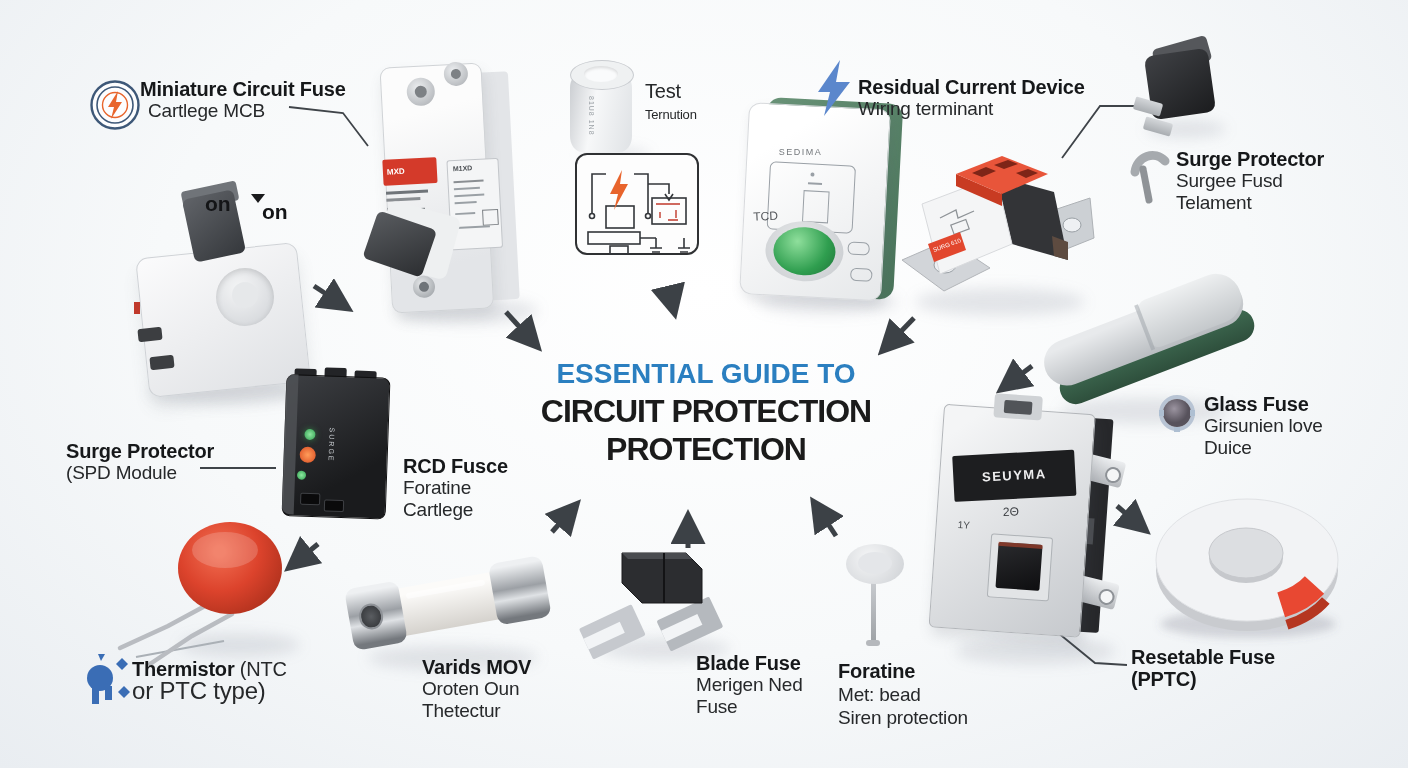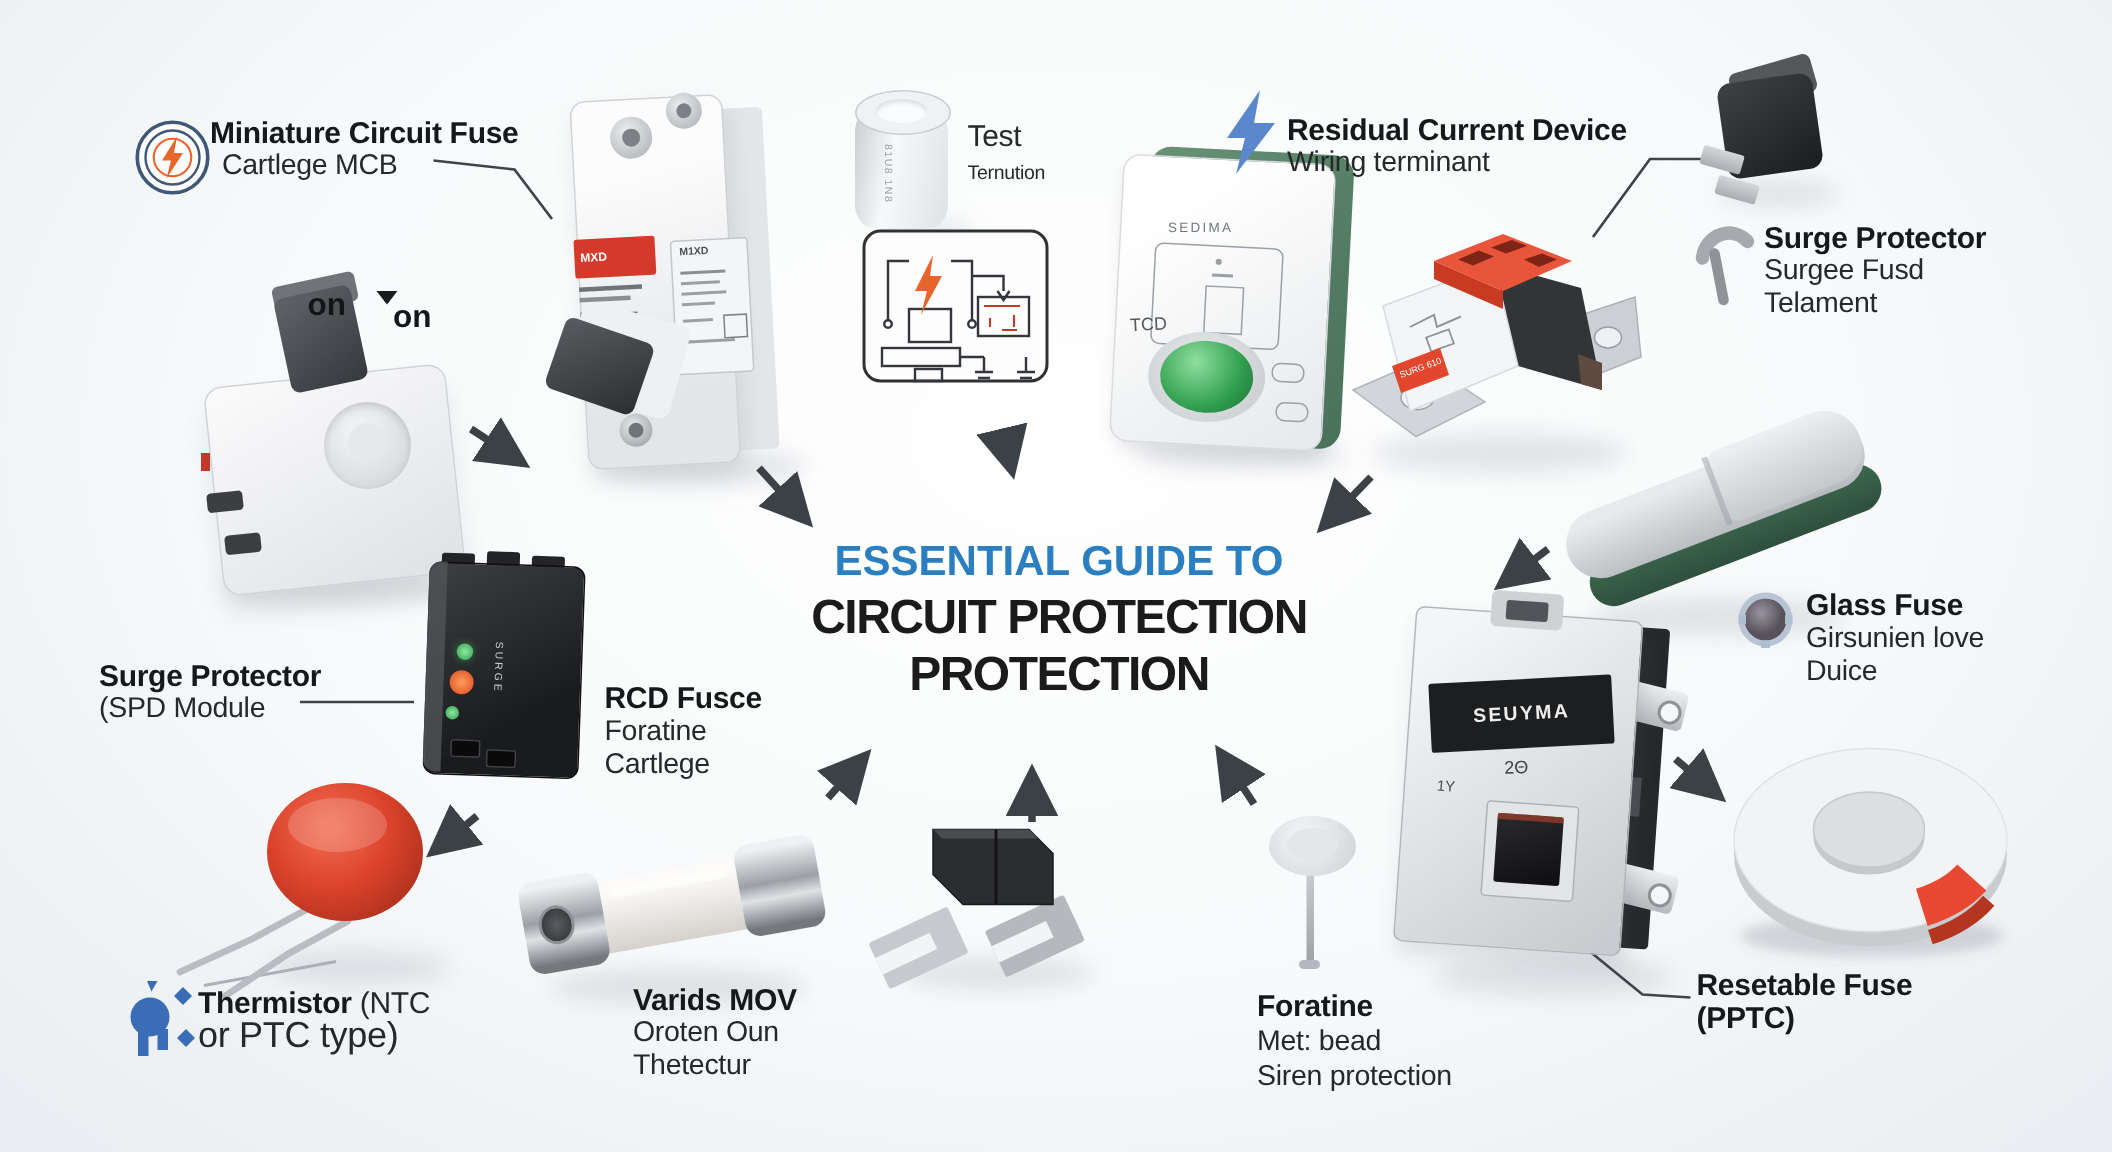--- a/index.html
+++ b/index.html
@@ -301,20 +301,25 @@
     </g>
     <g transform="rotate(-25 118 78)">
       <rect x="84" y="62" width="58" height="34" rx="2" fill="#b5b9be"></rect>
       <rect x="84" y="73" width="40" height="12" fill="#f2f4f6"></rect>
     </g>
     <polygon points="46,10 110,10 126,26 126,60 66,60 46,40" fill="#2c2d30" stroke="#1a1b1d"></polygon>
     <polygon points="46,10 110,10 116,16 52,16" fill="#4a4c50"></polygon>
     <line x1="88" y1="10" x2="88" y2="60" stroke="#131315" stroke-width="2"></line>
   </svg>
 
+  <div class="label" style="left:696px;top:652px">
+    <div class="lt">Blade Fuse</div>
+    <div class="ls">Merigen Ned</div>
+    <div class="ls">Fuse</div>
+  </div>
 
   <div class="abs" style="left:838px;top:536px;width:78px;height:120px">
     <div class="abs" style="left:33px;top:44px;width:5px;height:62px;background:linear-gradient(#c9ccd0,#9ea2a6)"></div>
     <div class="abs" style="left:8px;top:8px;width:58px;height:40px;border-radius:50%;background:radial-gradient(circle at 40% 35%,#f5f6f7,#cdd0d4)"></div>
     <div class="abs" style="left:20px;top:16px;width:34px;height:22px;border-radius:50%;background:#e4e6e9"></div>
     <div class="abs" style="left:28px;top:104px;width:14px;height:6px;border-radius:3px;background:#b5b8bc"></div>
   </div>
 
   <div class="label" style="left:838px;top:660px;line-height:23px">
     <div class="lt">Foratine</div>

